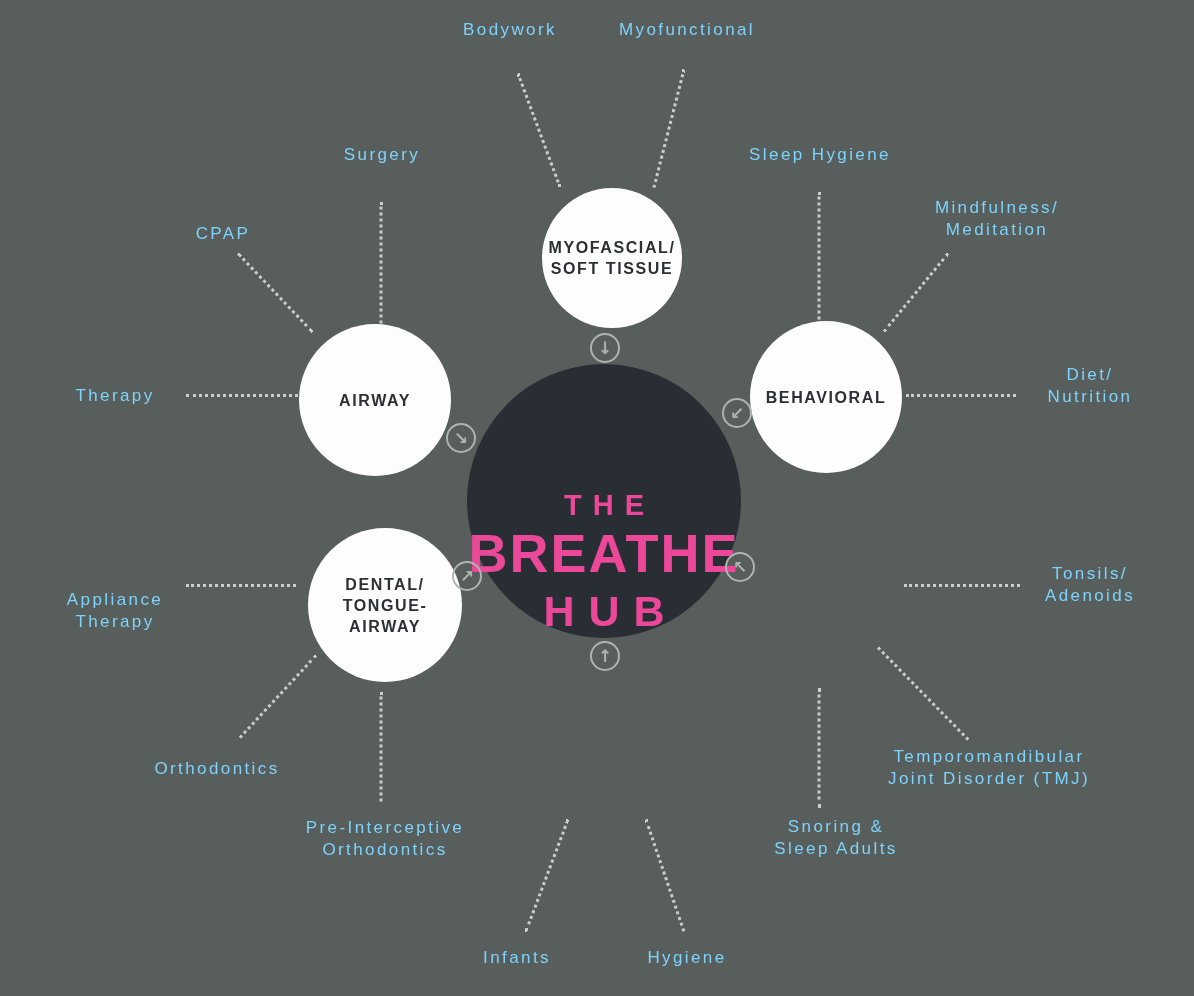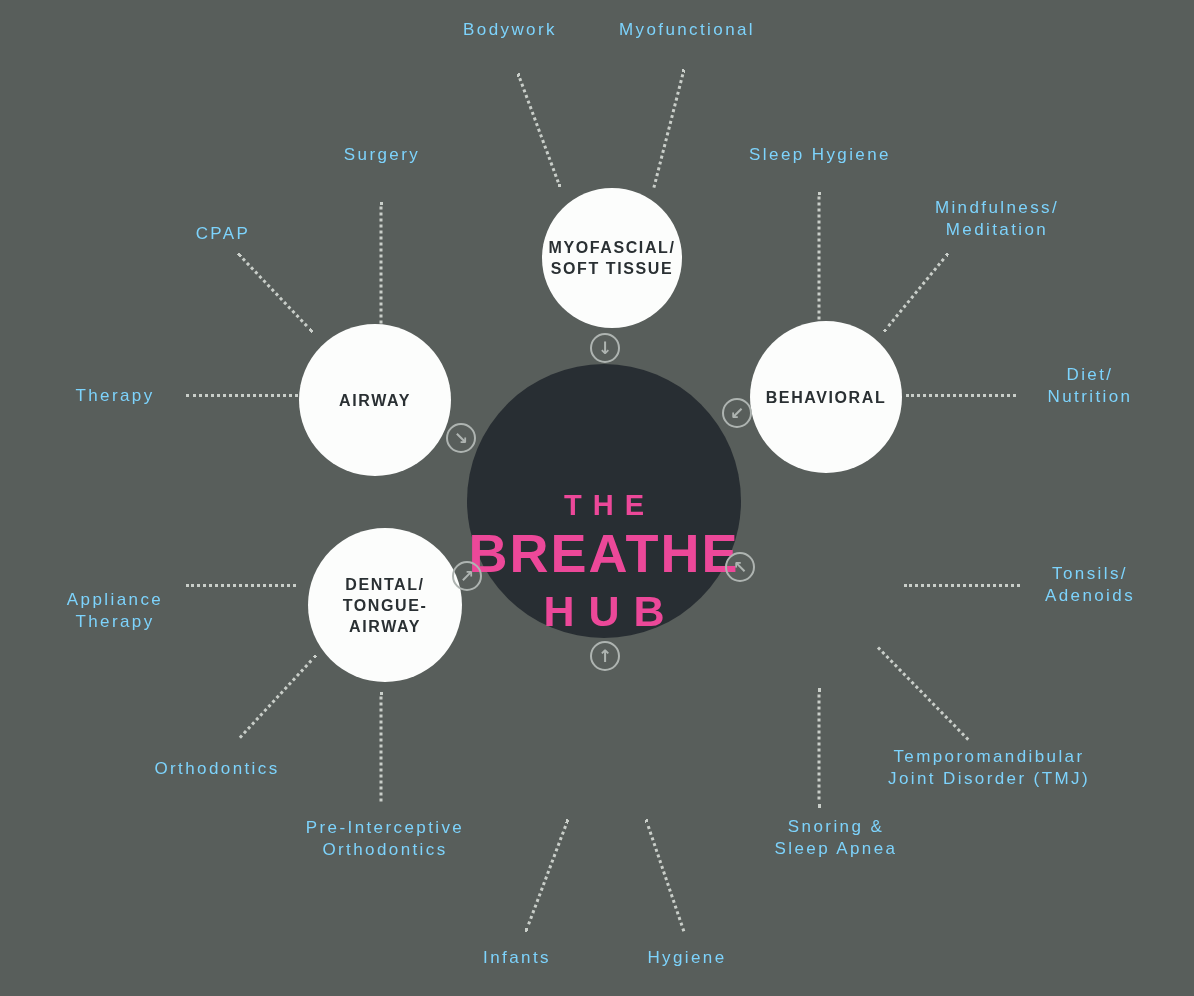--- a/index.html
+++ b/index.html
@@ -152,21 +152,21 @@
   <div class="olabel left-align" style="left:888px;top:746px;">
     <span>Temporomandibular</span><br>
     <span>Joint Disorder (TMJ)</span>
   </div>
   <div class="olabel" style="left:385px;top:817px;">
     <span>Pre-Interceptive</span><br>
     <span>Orthodontics</span>
   </div>
   <div class="olabel" style="left:836px;top:816px;">
     <span>Snoring &amp;</span><br>
-    <span>Sleep Apnea</span>
+    <span>Sleep Adults</span>
   </div>
   <div class="olabel" style="left:517px;top:947px;">
     <span>Infants</span>
   </div>
   <div class="olabel" style="left:687px;top:947px;">
     <span>Hygiene</span>
   </div>
 
 </div>
 

